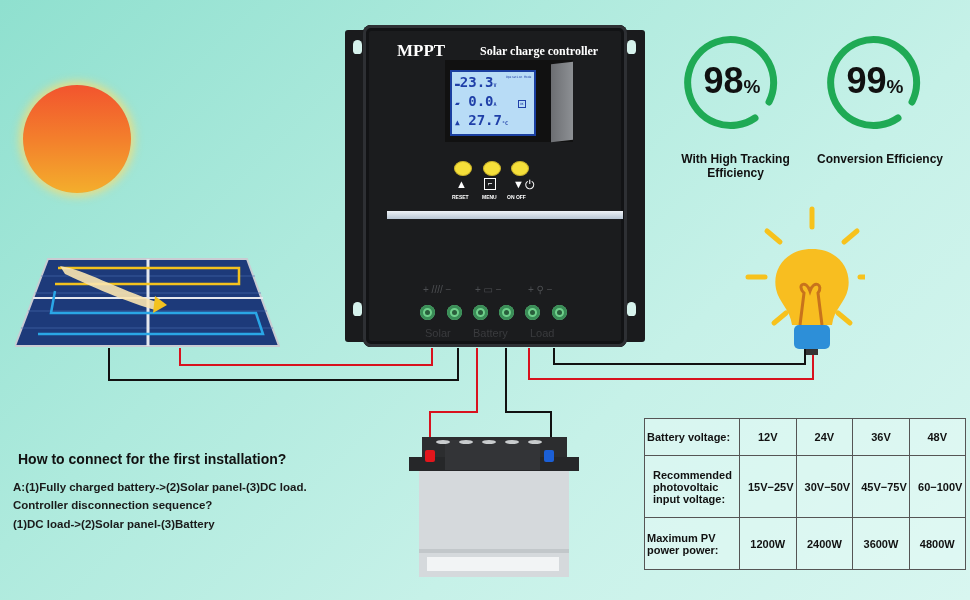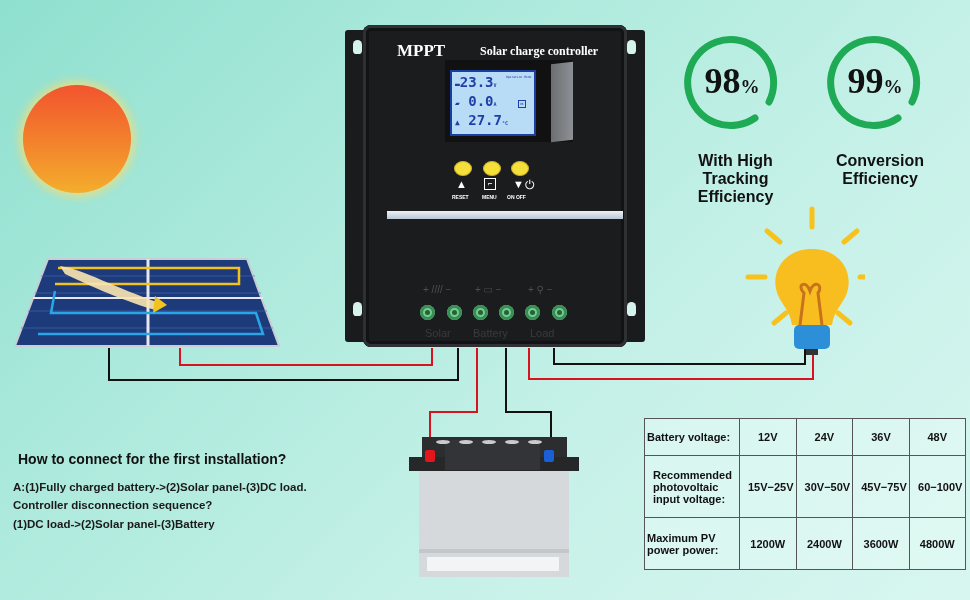--- a/index.html
+++ b/index.html
@@ -41,25 +41,25 @@
   .tlbl{position:absolute;top:302px;color:#3a3b3e;font-size:11px;}
   
   .w{position:absolute;}
   .red{background:#d8121e;}
   .blk{background:#111;}
   
   .battery{left:405px;top:437px;width:175px;height:142px;}
   
   .bulb{left:730px;top:197px;width:135px;height:160px;}
   
-  .ring{position:absolute;width:98px;height:98px;font-family:Liberation Serif, serif;}
+  .ring{position:absolute;width:98px;height:98px;}
   .pct{position:absolute;top:28px;left:0;width:98px;text-align:center;font-weight:bold;color:#111;}
   .pct b{font-size:36px;}
   .pct span{font-size:19px;}
-  .cap{position:absolute;text-align:center;font-weight:bold;font-size:16px;color:#111;}
+  .cap{position:absolute;text-align:center;font-weight:bold;font-size:12px;color:#111;}
   
   .q{left:18px;top:451px;font-weight:bold;font-size:14px;color:#111;}
   .ans{left:13px;font-weight:bold;font-size:11.5px;color:#1a1a1a;}
   
   table.spec{position:absolute;left:644px;top:418px;border-collapse:collapse;background:rgba(230,250,245,.55);}
   table.spec td{border:1px solid #555;font-weight:bold;font-size:11px;color:#111;text-align:center;padding:0 2px;}
   table.spec td.h{text-align:left;padding-left:2px;width:84px;}
   table.spec tr.r1 td{height:36px;}
   table.spec tr.r2 td{height:61px;padding-left:8px;}
   table.spec tr.r3 td{height:51px;}

